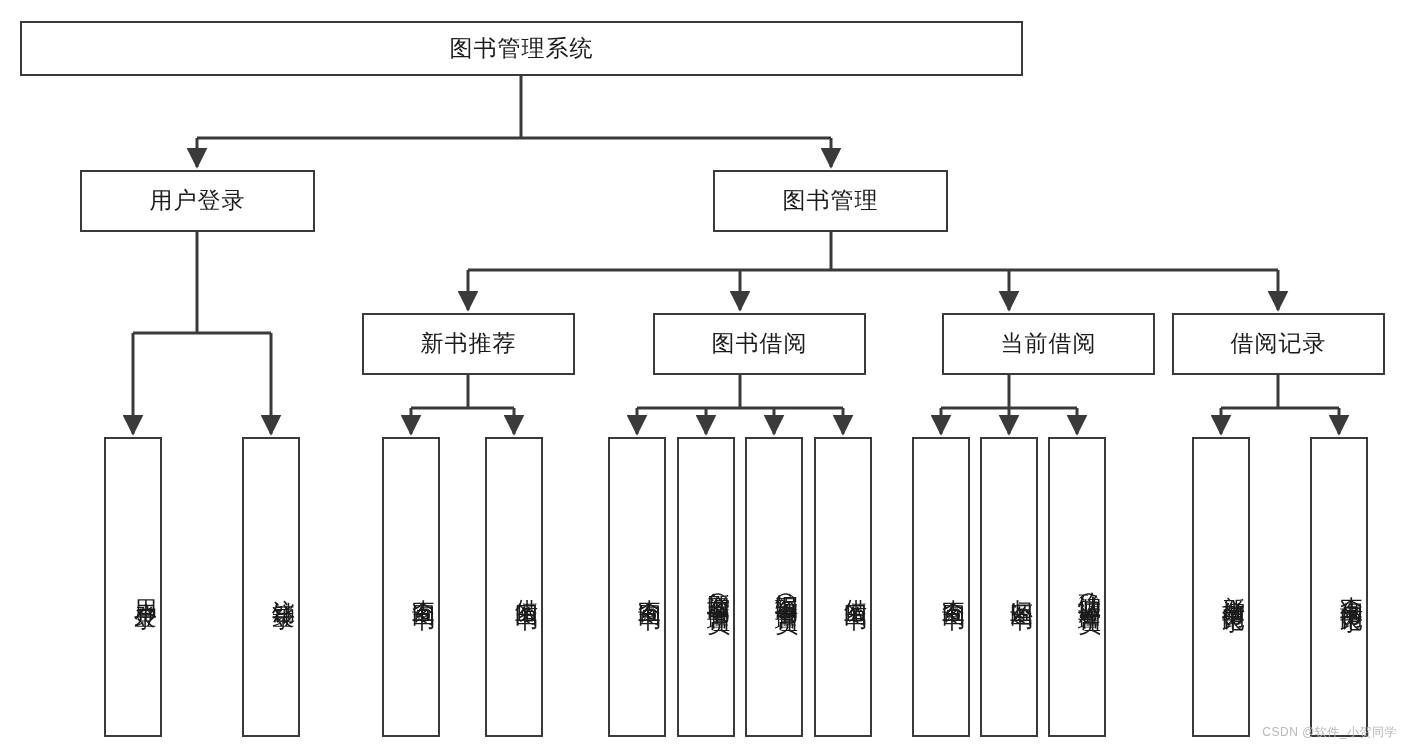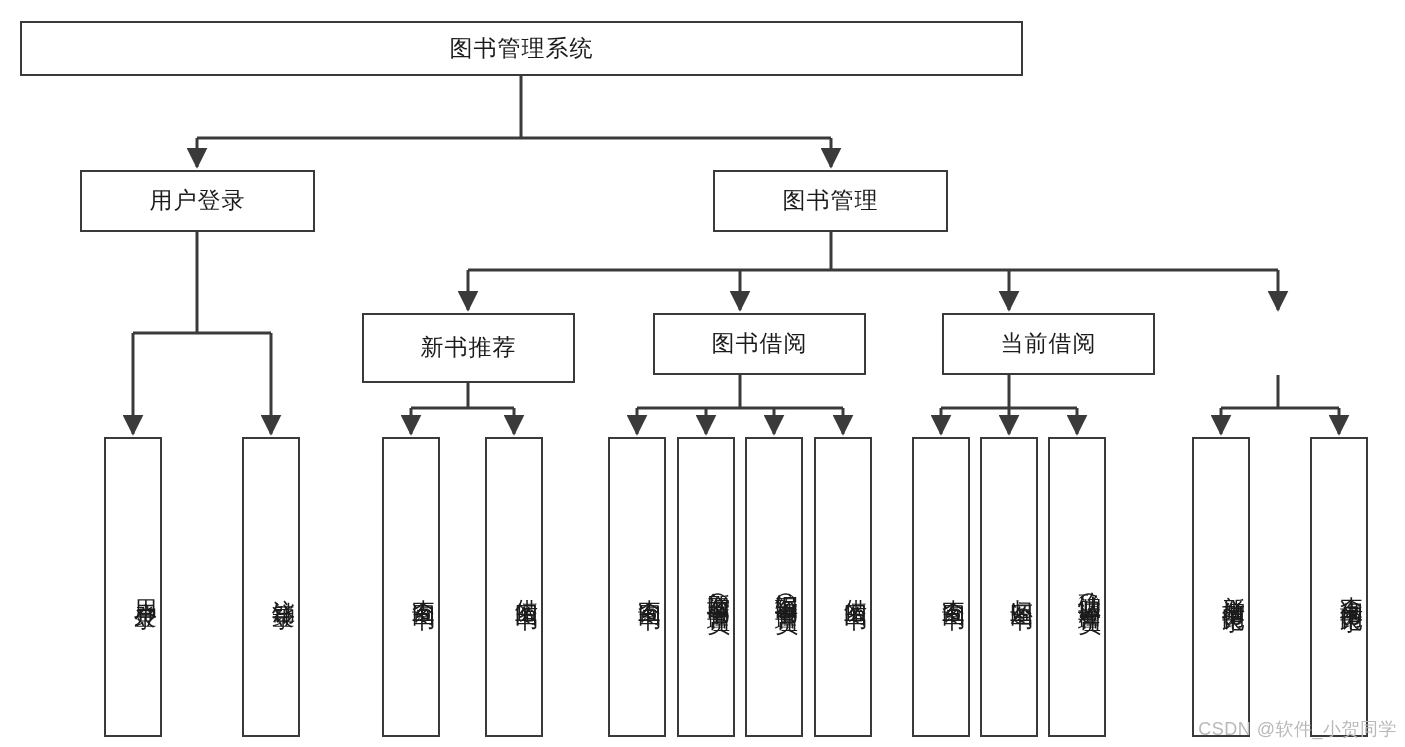--- a/index.html
+++ b/index.html
@@ -56,21 +56,21 @@
   .node.vert > .vtext {
     writing-mode: vertical-rl;
     text-orientation: upright;
     display: block;
     max-height: 100%;
   }
   #watermark {
     position: absolute;
     right: 8px;
     bottom: 6px;
-    font-size: 18px;
+    font-size: 12px;
     color: #b9b9b9;
     letter-spacing: 0.5px;
     white-space: nowrap;
     font-family: "Liberation Sans", "DejaVu Sans", sans-serif;
   }
 </style>
 </head>
 <body>
 
 <div id="canvas">
@@ -129,29 +129,32 @@
     <span>图书管理系统</span>
   </div>
 
   <div class="node horiz" style="left:80px; top:170px; width:235px; height:62px;">
     <span>用户登录</span>
   </div>
   <div class="node horiz" style="left:713px; top:170px; width:235px; height:62px;">
     <span>图书管理</span>
   </div>
 
-  <div class="node horiz" style="left:362px; top:313px; width:213px; height:70px;">
+  <div class="node horiz" style="left:362px; top:313px; width:213px; height:62px;">
     <span>新书推荐</span>
   </div>
   <div class="node horiz" style="left:633px; top:313px; width:213px; height:62px;margin-left:20px;">
     <span>图书借阅</span>
   </div>
   <div class="node horiz" style="left:902px; top:313px; width:213px; height:62px;margin-left:40px;">
     <span>当前借阅</span>
   </div>
+  <div class="node horiz" style="left:1172px; top:313px; width:213px; height:62px;">
+    <span>借阅记录</span>
+  </div>
 
   <div class="node vert" style="left:104px; top:437px; width:58px; height:300px;">
     <span class="vtext">用户登录</span>
   </div>
   <div class="node vert" style="left:242px; top:437px; width:58px; height:300px;">
     <span class="vtext">注销登录</span>
   </div>
 
   <div class="node vert" style="left:382px; top:437px; width:58px; height:300px;">
     <span class="vtext">查询图书</span>

